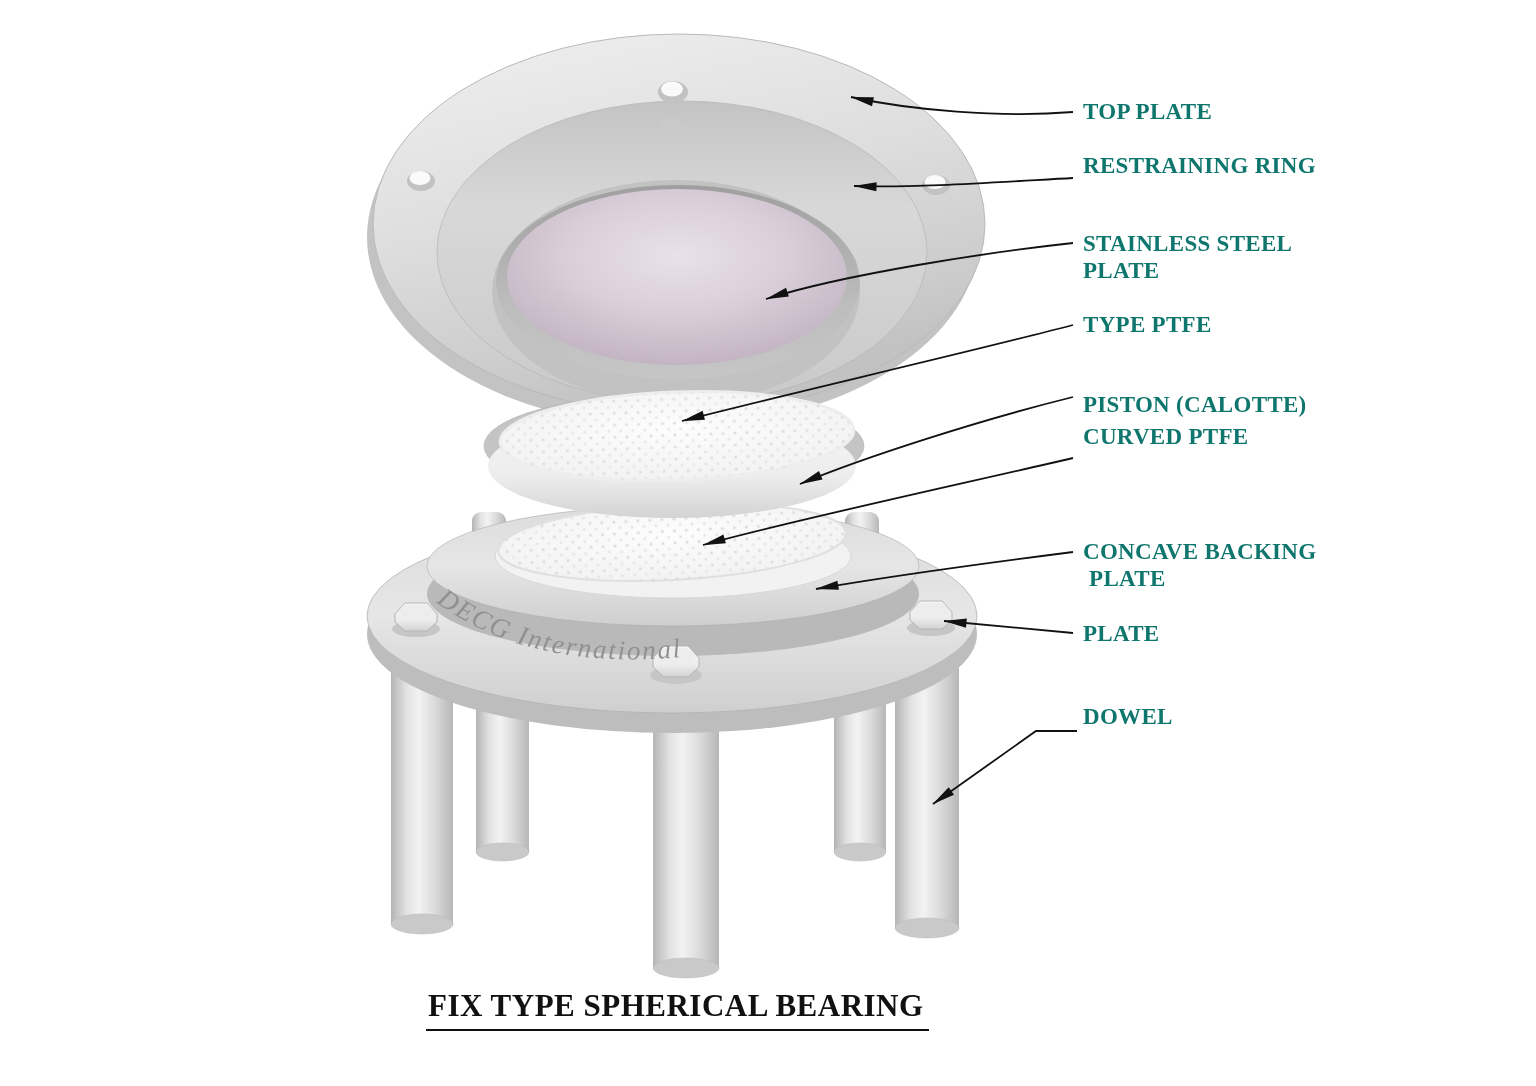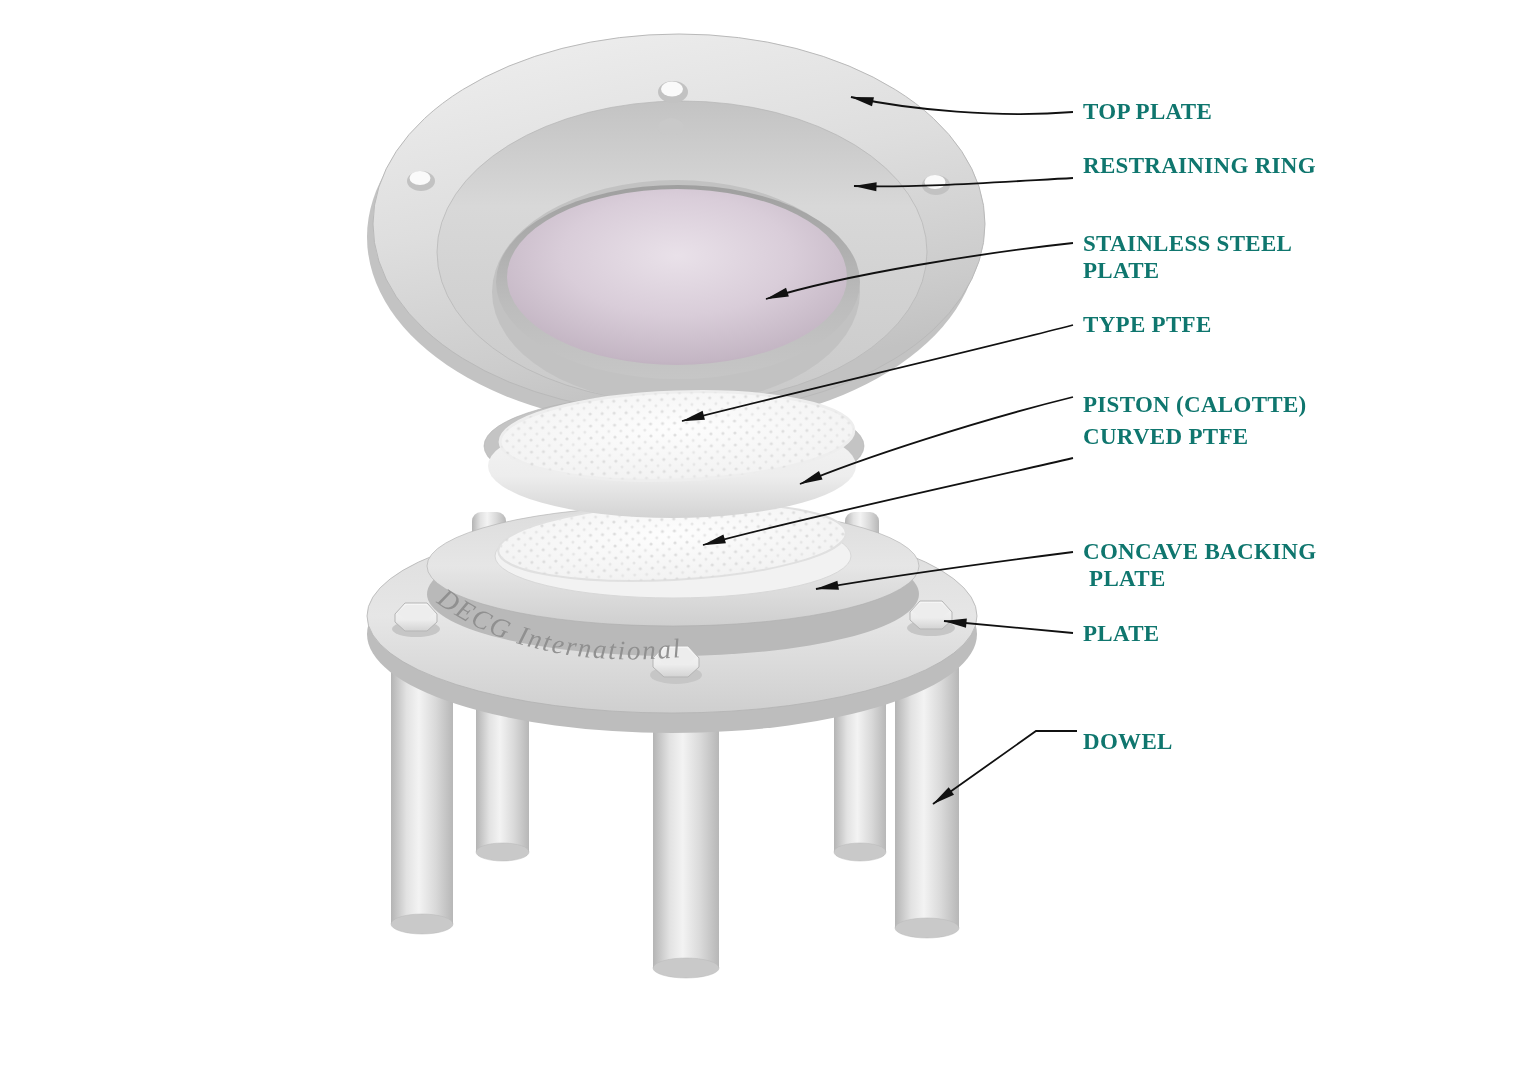--- a/index.html
+++ b/index.html
@@ -176,15 +176,18 @@
   <div class="label" style="top:98px">TOP PLATE</div>
   <div class="label" style="top:152px">RESTRAINING RING</div>
   <div class="label" style="top:230px">STAINLESS STEEL
 PLATE</div>
   <div class="label" style="top:311px">TYPE PTFE</div>
   <div class="label" style="top:391px">PISTON (CALOTTE)</div>
   <div class="label" style="top:423px">CURVED PTFE</div>
   <div class="label" style="top:538px">CONCAVE BACKING
  PLATE</div>
   <div class="label" style="top:620px">PLATE</div>
-  <div class="label" style="top:728px">DOWEL</div>
+  <div class="label" style="top:703px">DOWEL</div>
 
+  <div id="title-wrap">
+    <span id="figure-title">FIX TYPE SPHERICAL BEARING</span>
+  </div>
 </div>
 
 </body></html>

